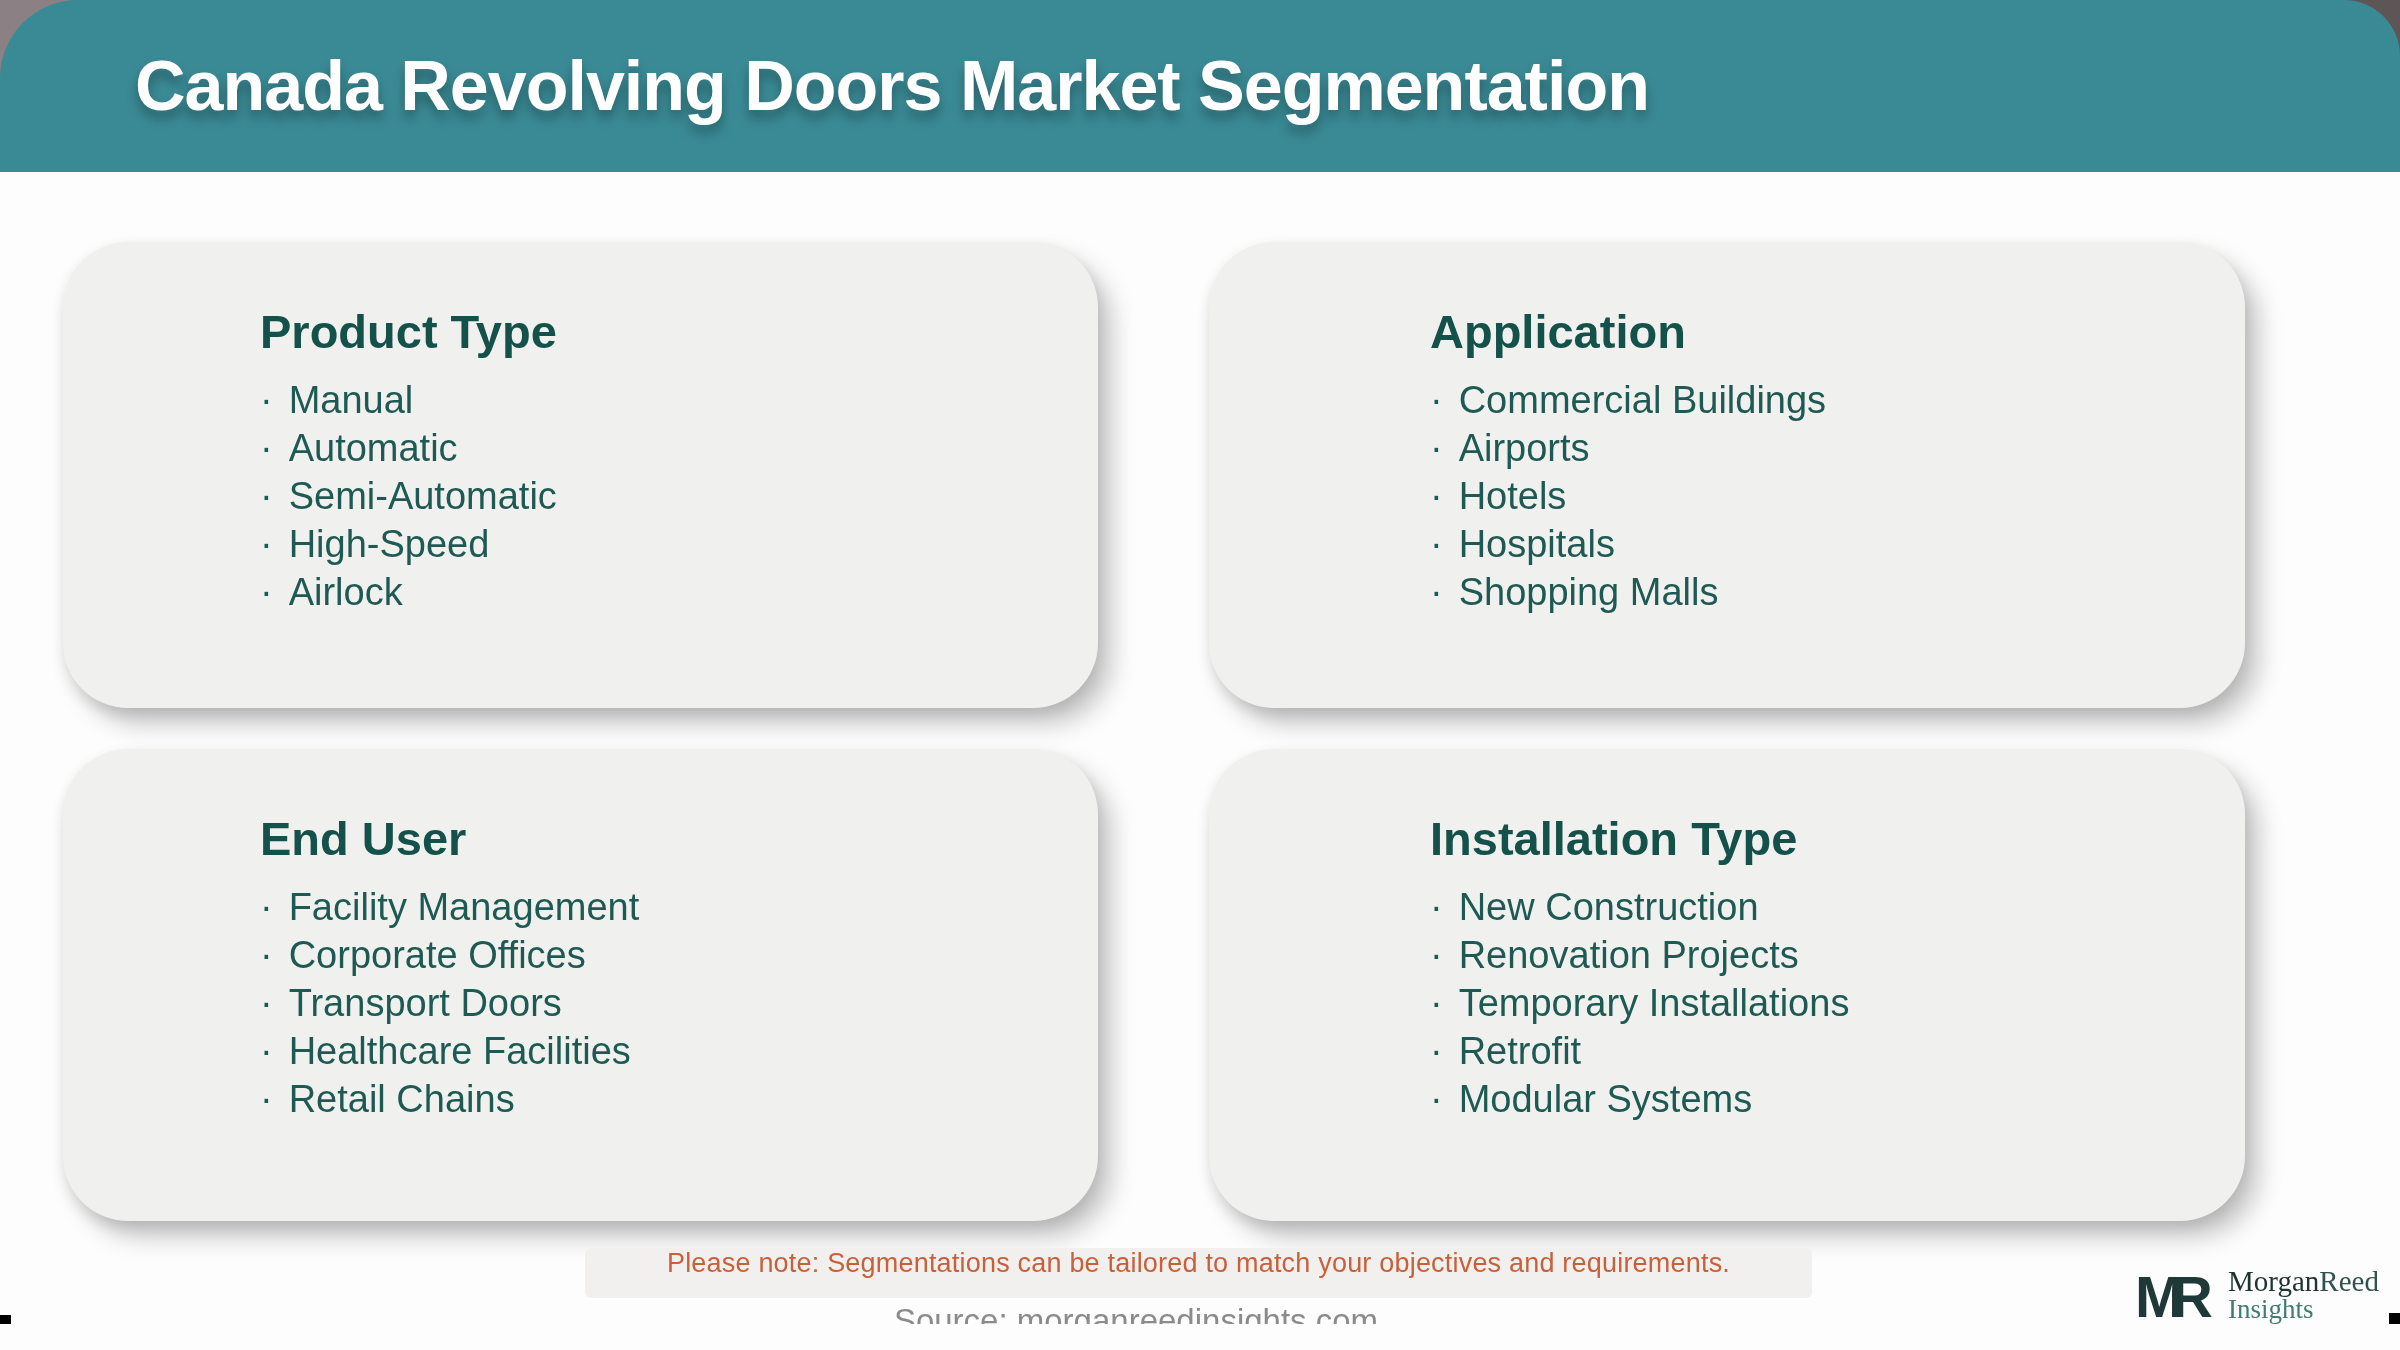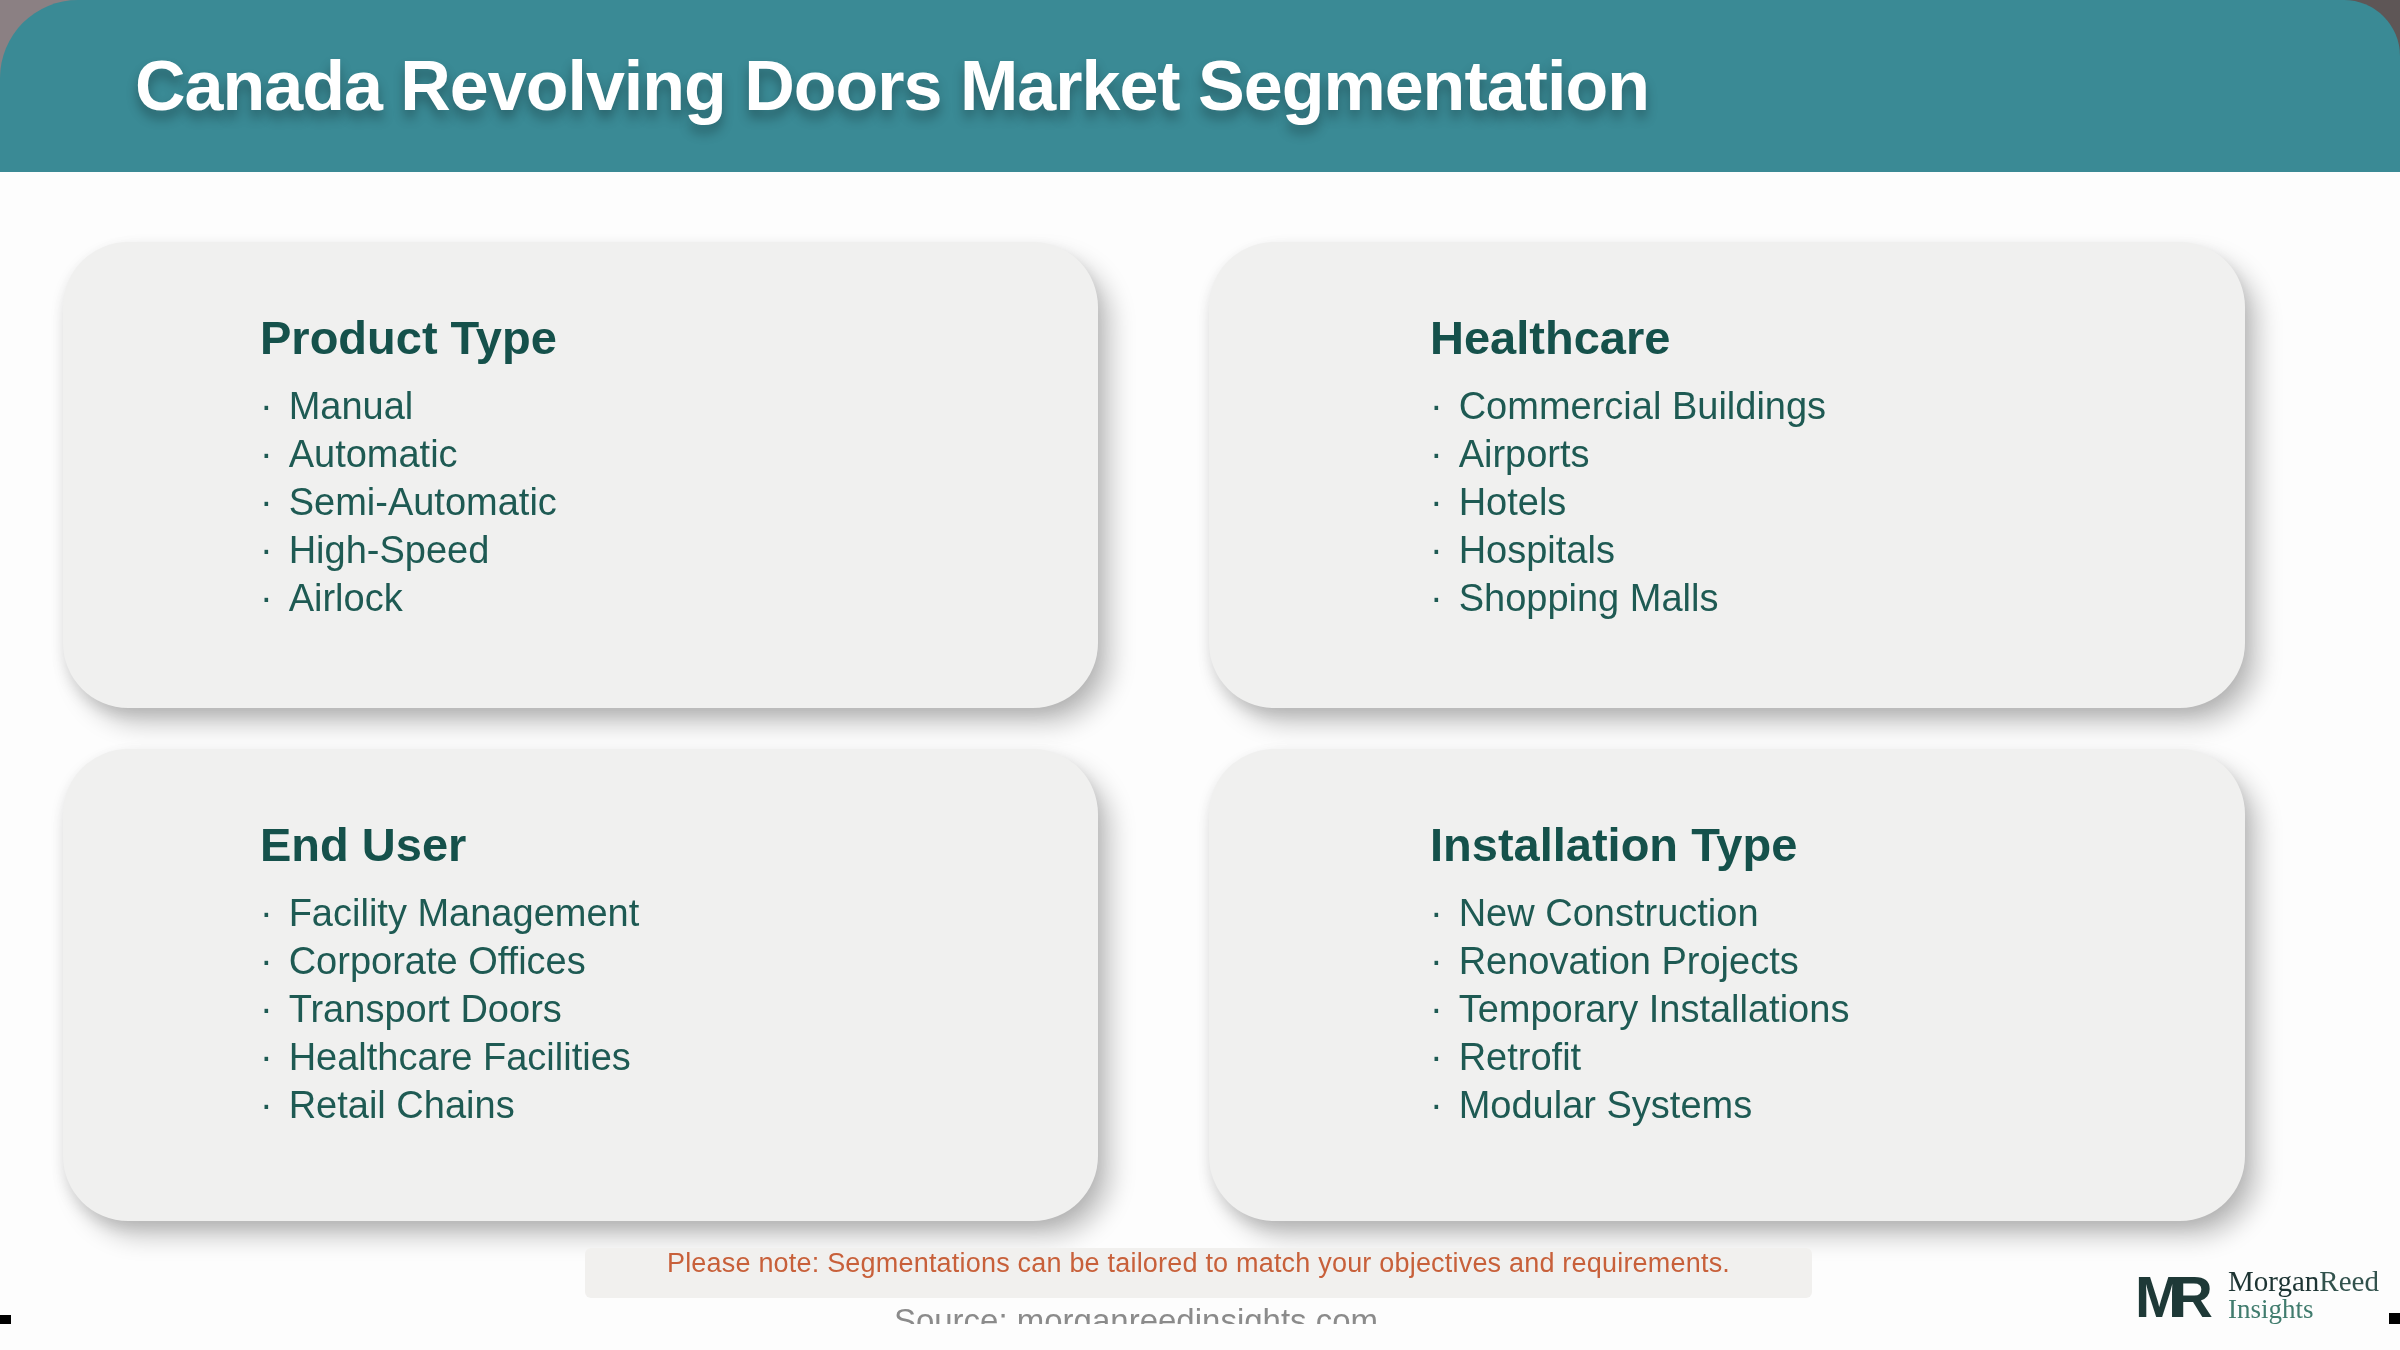--- a/index.html
+++ b/index.html
@@ -27,21 +27,21 @@
     box-shadow:0 6px 14px rgba(0,0,0,0.10), 14px 16px 24px rgba(0,0,0,0.22);
   }
   .card.product     {left:63px;  top:242px; width:1035px;height:466px;}
   .card.application {left:1209px;top:242px; width:1036px;height:466px;}
   .card.enduser     {left:63px;  top:749px; width:1035px;height:472px;}
   .card.installation{left:1209px;top:749px; width:1036px;height:472px;}
   .card .inner{padding-top:54px;}
   .card.product .inner,.card.enduser .inner{padding-left:197px;}
   .card.application .inner,.card.installation .inner{padding-left:221px;}
   .card h2{
-    margin:12px 0 14px 0;font-size:47px;line-height:60px;font-weight:700;color:#15514b;
+    margin:6px 0 14px 0;font-size:47px;line-height:60px;font-weight:700;color:#15514b;
   }
   .card ul{list-style:none;margin:0;padding:0;}
   .card li{
     font-size:38px;line-height:48px;color:#1e5a53;display:flex;align-items:baseline;
   }
   .card .bullet{margin-right:16px;color:#1e5a53;}
 
   .note-bar{
     position:absolute;left:585px;top:1248px;width:1227px;height:50px;
     background:#f1f0ee;border-radius:6px;
@@ -102,21 +102,21 @@
         <li>
             <span class="bullet">·</span>
             <span>Airlock</span>
           </li>
       </ul>
     </div>
   </section>
 
   <section class="card application">
     <div class="inner">
-      <h2>Healthcare</h2>
+      <h2>Application</h2>
       <ul>
         <li>
             <span class="bullet">·</span>
             <span>Commercial Buildings</span>
           </li>
         <li>
             <span class="bullet">·</span>
             <span>Airports</span>
           </li>
         <li>

